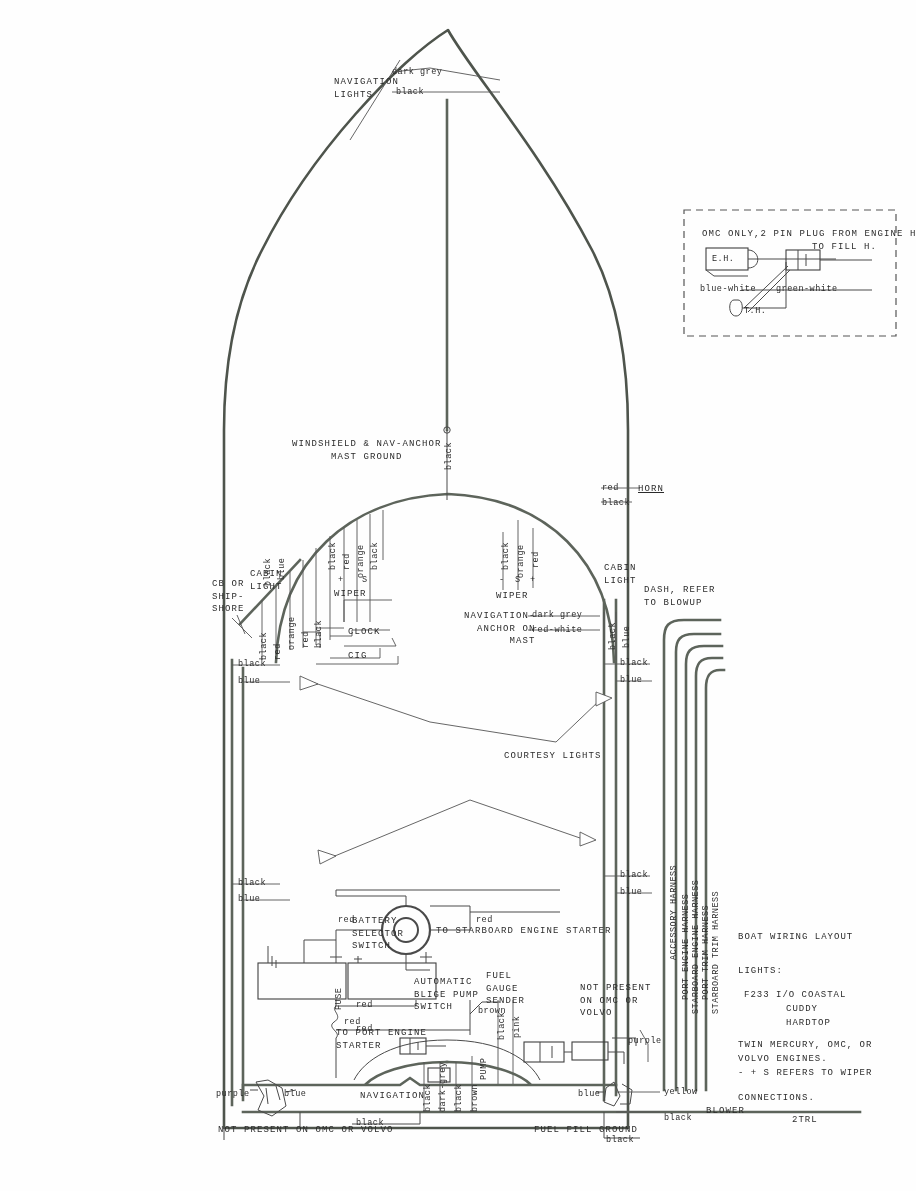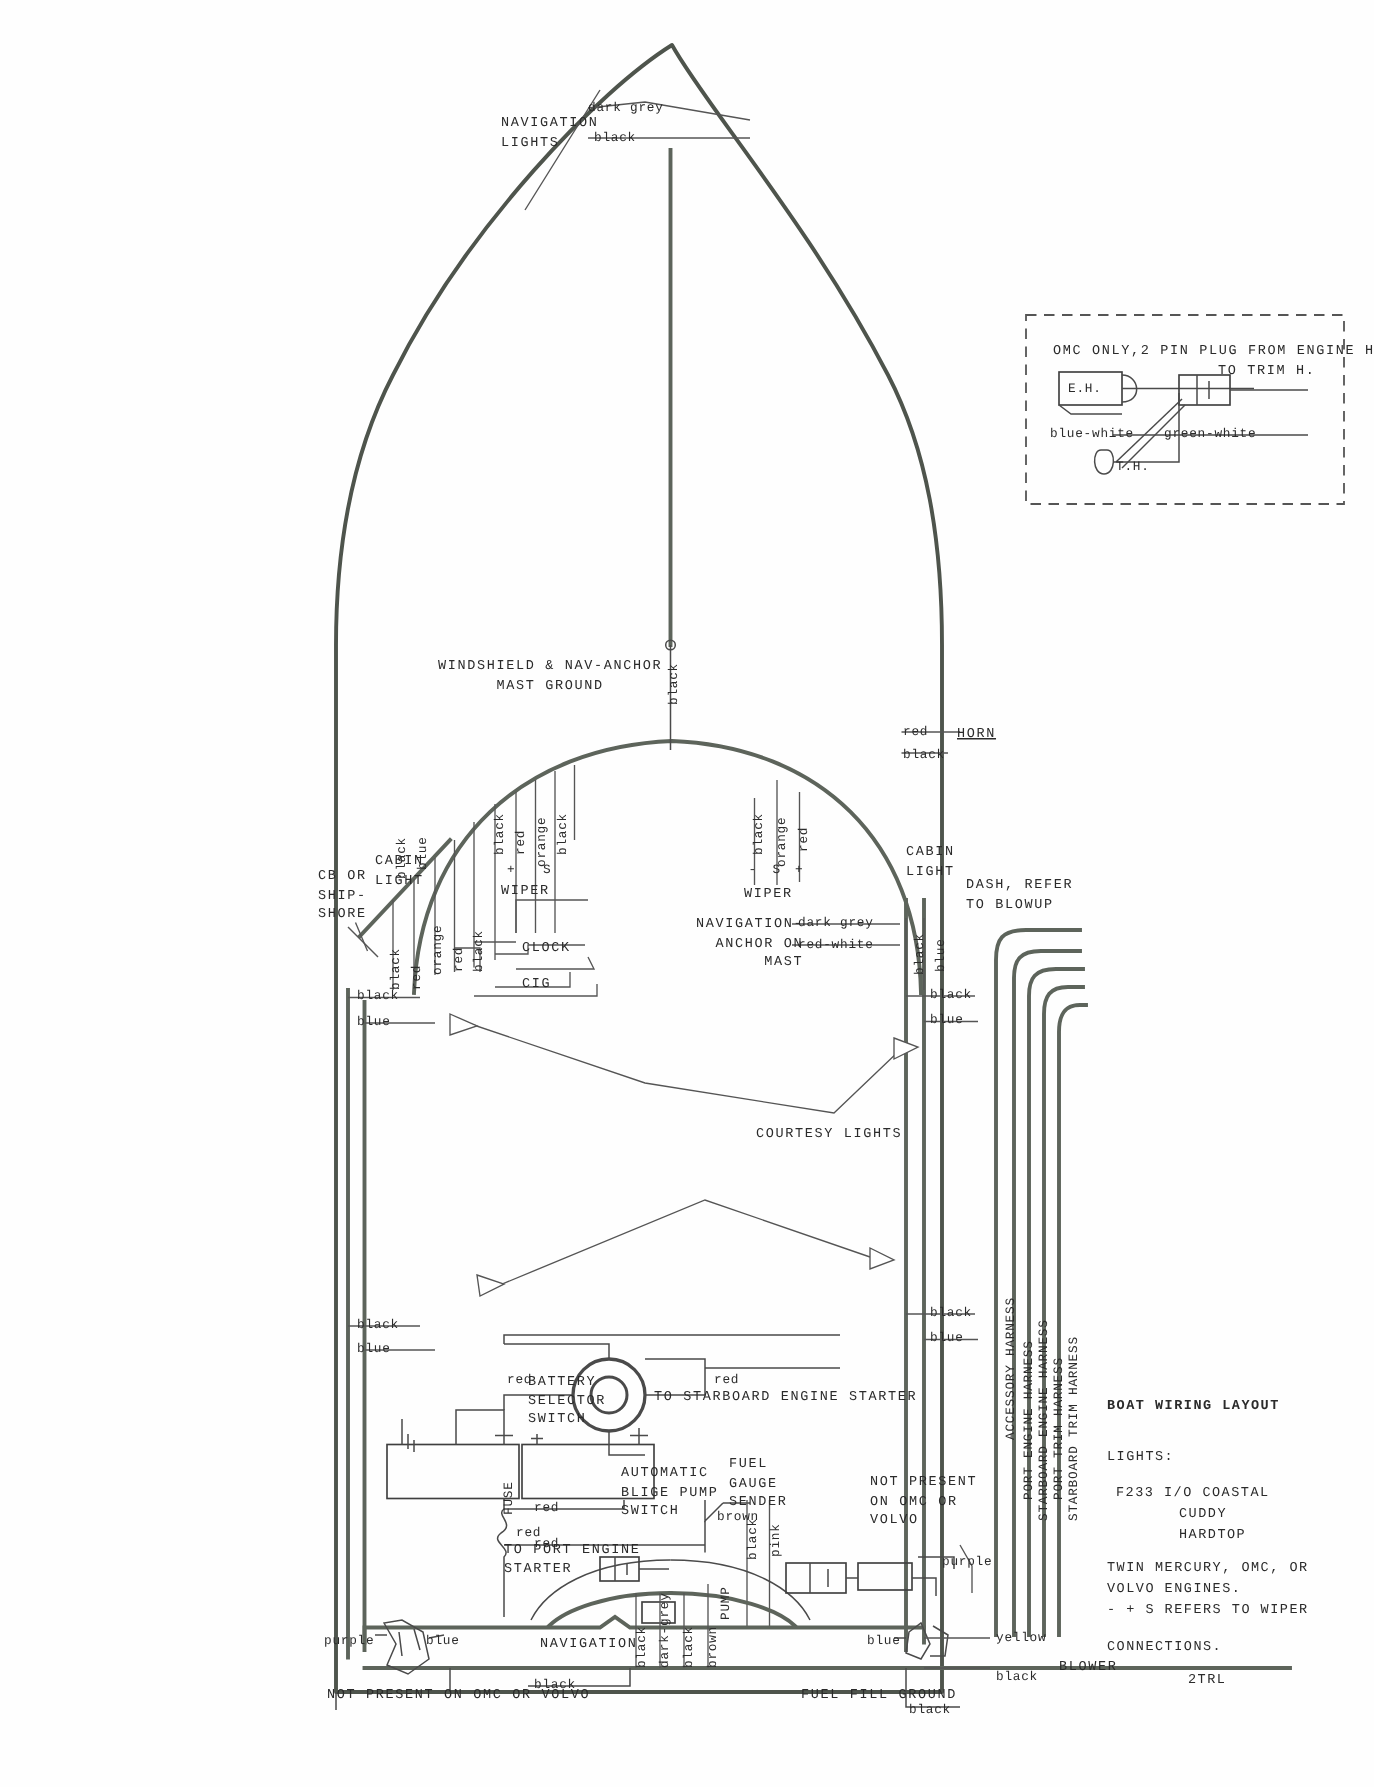--- a/index.html
+++ b/index.html
@@ -387,27 +387,27 @@
 
 <div class="lbl cap" style="left:498px;top:1124px;margin-left:36px;">FUEL FILL GROUND</div>
 
 <div class="lbl tiny" style="left:578px;top:1088px;">blue</div>
 <div class="lbl tiny" style="left:664px;top:1086px;">yellow</div>
 <div class="lbl tiny" style="left:664px;top:1112px;">black</div>
 <div class="lbl cap" style="left:706px;top:1105px;">BLOWER</div>
 <div class="lbl tiny" style="left:606px;top:1134px;">black</div>
 
 <div class="lbl cap" style="left:702px;top:228px;">OMC ONLY,2 PIN PLUG FROM ENGINE H.</div>
-<div class="lbl cap" style="left:812px;top:241px;">TO TRIM H.</div>
+<div class="lbl cap" style="left:812px;top:241px;">TO FILL H.</div>
 <div class="lbl tiny" style="left:712px;top:253px;">E.H.</div>
 <div class="lbl tiny" style="left:744px;top:305px;">T.H.</div>
 <div class="lbl tiny" style="left:700px;top:283px;">blue-white</div>
 <div class="lbl tiny" style="left:776px;top:283px;">green-white</div>
 
-<div class="blk" style="left:738px;top:930px;font-weight:bold;">BOAT WIRING LAYOUT</div>
+<div class="blk" style="left:738px;top:930px;">BOAT WIRING LAYOUT</div>
 <div class="blk" style="left:738px;top:964px;">LIGHTS:</div>
 <div class="blk" style="left:744px;top:988px;">F233 I/O COASTAL</div>
 <div class="blk" style="left:786px;top:1002px;">CUDDY</div>
 <div class="blk" style="left:786px;top:1016px;">HARDTOP</div>
 <div class="blk" style="left:738px;top:1038px;">TWIN MERCURY, OMC, OR</div>
 <div class="blk" style="left:738px;top:1052px;">VOLVO ENGINES.</div>
 <div class="blk" style="left:738px;top:1066px;">- + S REFERS TO WIPER</div>
 <div class="blk" style="left:738px;top:1091px;">CONNECTIONS.</div>
 <div class="blk" style="left:792px;top:1113px;">2TRL</div>
 

